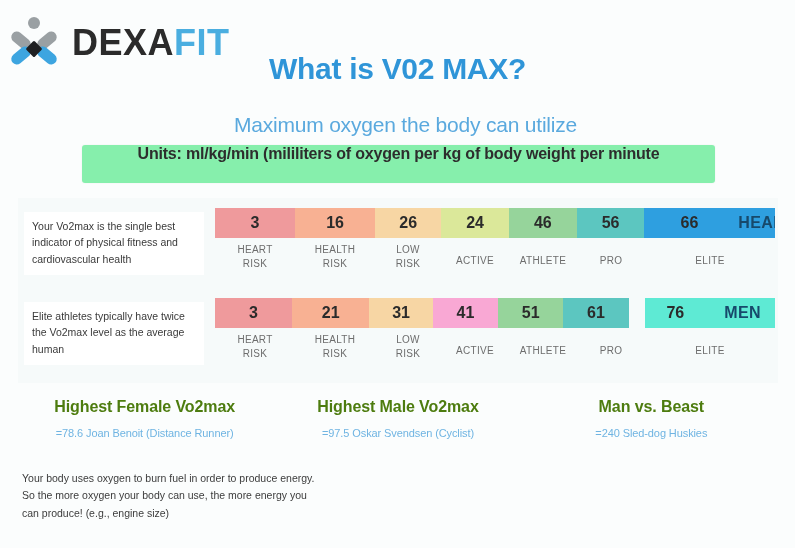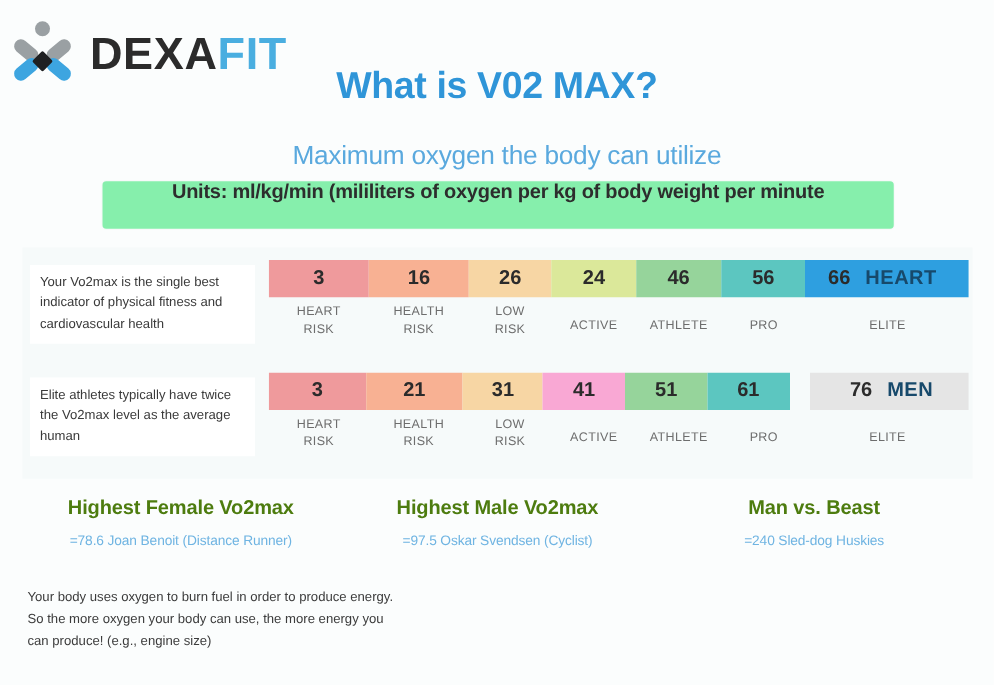--- a/index.html
+++ b/index.html
@@ -134,22 +134,22 @@
     display: flex;
     align-items: center;
     justify-content: center;
     font-size: 16px;
     font-weight: bold;
     color: #2b2b2b;
     box-sizing: border-box;
   }
   .seg-last {
     justify-content: flex-start;
-    padding-left: 18px;
-    gap: 12px;
+    padding-left: 36px;
+    gap: 40px;
   }
   .seg-last .seg-end-label {
     font-size: 16px;
     font-weight: bold;
     color: #17496b;
     letter-spacing: 0.4px;
   }
 
   .cat-row {
     position: relative;
@@ -275,21 +275,21 @@
     <div class="scale-row row-men">
       <div class="side-note">Elite athletes typically have twice the Vo2max level as the average human</div>
       <div class="bar-wrap">
         <div class="bar">
           <div class="seg" style="width:14.3%;background:#ef9a9c;">3</div>
           <div class="seg" style="width:14.3%;background:#f8b193;">21</div>
           <div class="seg" style="width:11.8%;background:#f7d6a4;">31</div>
           <div class="seg" style="width:12.1%;background:#f9a8d4;">41</div>
           <div class="seg" style="width:12.1%;background:#96d49b;">51</div>
           <div class="seg" style="width:12.1%;background:#5cc6c0;">61</div>
-          <div class="seg seg-last" style="width:23.3%;background:#e5e5e5;justify-content:center;padding-right:14px;margin-left:16px;">
+          <div class="seg seg-last" style="width:23.3%;background:#5eead4;justify-content:flex-end;padding-right:14px;margin-left:16px;">
             <span>76</span>
             <span class="seg-end-label">MEN</span>
           </div>
         </div>
         <div class="cat-row">
           <div class="cat" style="left:0;width:80px;">HEART
 RISK</div>
           <div class="cat" style="left:80px;width:80px;">HEALTH
 RISK</div>
           <div class="cat" style="left:160px;width:66px;">LOW

